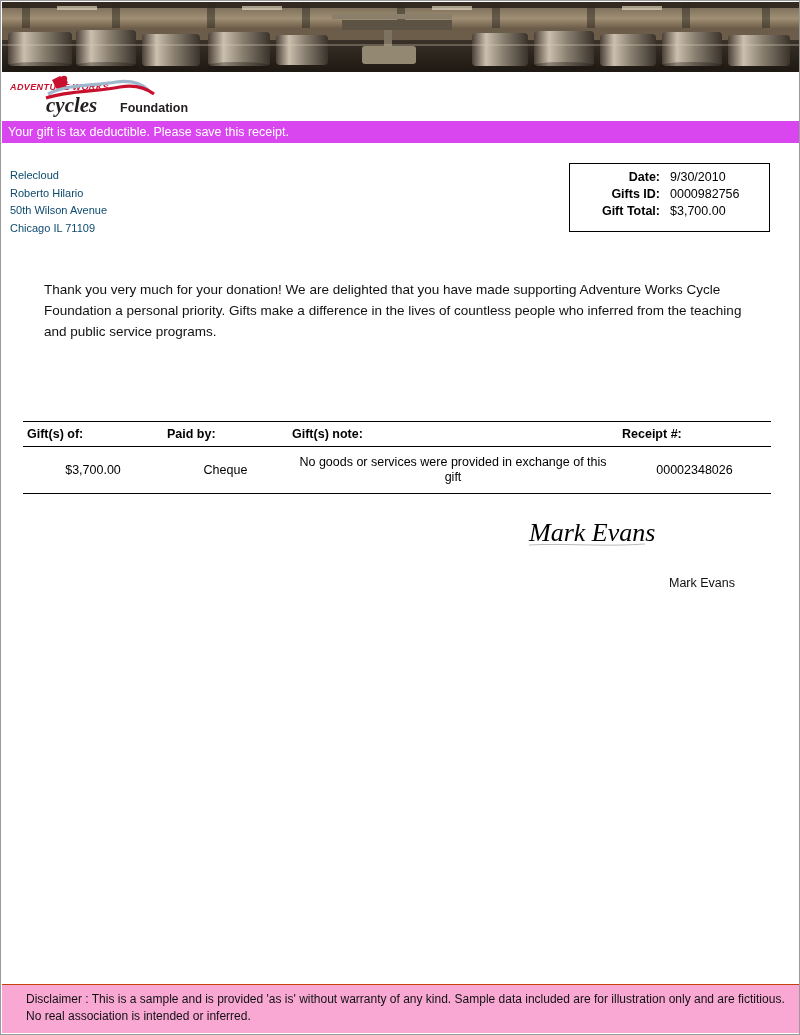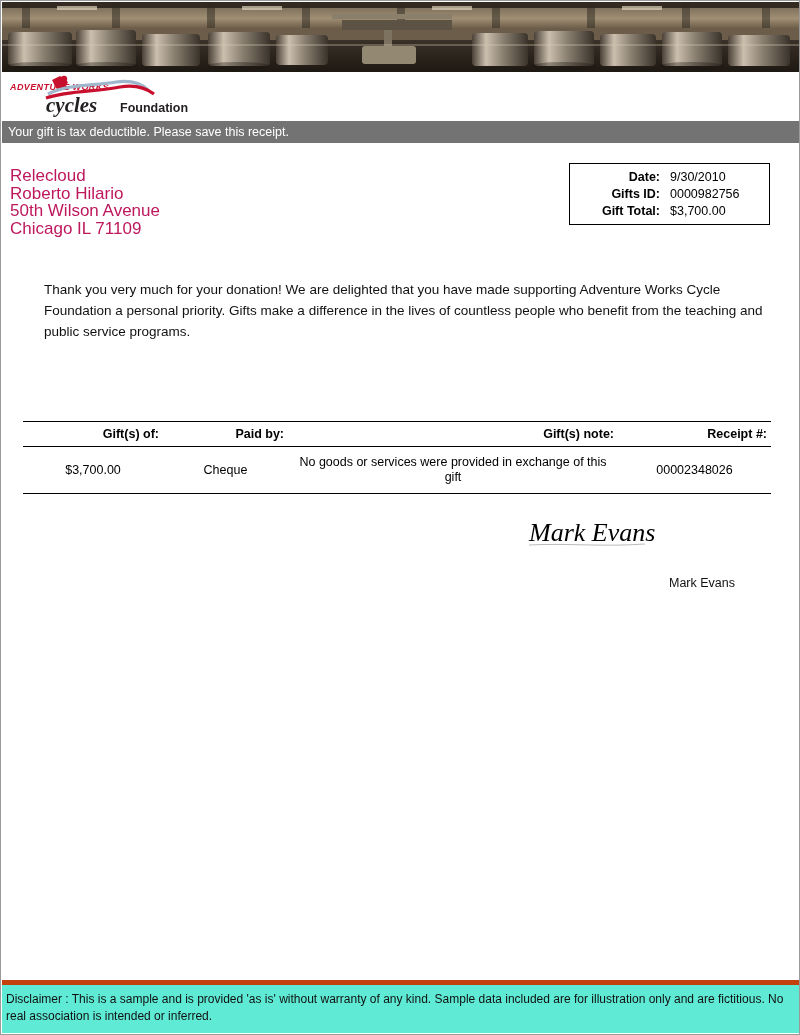--- a/index.html
+++ b/index.html
@@ -54,46 +54,46 @@
   }
   .logo-svg { display: block; }
 
   
   .redbar {
     position: absolute;
     top: 120px;
     left: 1px;
     width: 798px;
     height: 22px;
-    background: #737373;
+    background: #d946ef;
     color: #ffffff;
     font-size: 12.5px;
     line-height: 22px;
     padding-left: 6px;
     white-space: nowrap;
   }
 
   
   .address {
     position: absolute;
     left: 9px;
     top: 166px;
-    font-size: 17px;
+    font-size: 11px;
     line-height: 17.5px;
-    color: #be185d;
+    color: #0c4a6e;
   }
 
   
   .infobox {
     position: absolute;
     left: 568px;
     top: 162px;
     width: 201px;
     border: 1px solid #000;
-    padding: 4px 0 5px 0;
+    padding: 4px 0 12px 0;
     background: #fff;
   }
   .infobox table {
     border-collapse: collapse;
     width: 100%;
     font-size: 12.5px;
   }
   .infobox td {
     padding: 1.5px 0;
   }
@@ -130,21 +130,21 @@
     top: 420px;
     width: 748px;
     border-collapse: collapse;
     font-size: 12.5px;
   }
   .gift-table th {
     border-top: 1px solid #000;
     border-bottom: 1px solid #000;
     font-weight: bold;
     padding: 5px 4px;
-    text-align: right;
+    text-align: left;
     white-space: nowrap;
   }
   .gift-table td {
     border-bottom: 1px solid #000;
     padding: 8px 6px;
     text-align: center;
     vertical-align: middle;
     line-height: 15px;
   }
   .col-a { width: 140px; }
@@ -168,26 +168,26 @@
     text-align: right;
     color: #111;
   }
 
   
   .disclaimer {
     position: absolute;
     left: 1px;
     bottom: 1px;
     width: 798px;
-    border-top: 5px solid #c2410c;
-    padding: 6px 8px 8px 4px;
+    border-top: 1px solid #c2410c;
+    padding: 6px 8px 8px 24px;
     font-size: 12px;
     line-height: 17px;
     color: #111;
-    background: #5eead4;
+    background: #f9a8d4;
   }
 </style>
 </head>
 <body>
 
 <div class="page">
 
   <div class="banner">
     <svg class="banner-svg" viewBox="0 0 798 70" preserveAspectRatio="none">
       <defs>
@@ -295,21 +295,21 @@
       </tr>
       <tr>
         <td class="lbl">Gift Total:</td>
         <td class="val">$3,700.00</td>
       </tr>
     </tbody>
       </table>
   </div>
 
   <div class="body-copy">
-    <p>Thank you very much for your donation!  We are delighted that you have made supporting Adventure Works Cycle Foundation a personal priority. Gifts make a difference in the lives of countless people who benefit from the teaching and public service programs.</p>
+    <p>Thank you very much for your donation!  We are delighted that you have made supporting Adventure Works Cycle Foundation a personal priority. Gifts make a difference in the lives of countless people who inferred from the teaching and public service programs.</p>
   </div>
 
   <table class="gift-table">
     <thead>
       <tr>
         <th class="col-a">Gift(s) of:</th>
         <th class="col-b">Paid by:</th>
         <th class="col-c">Gift(s) note:</th>
         <th class="col-d">Receipt #:</th>
       </tr>

